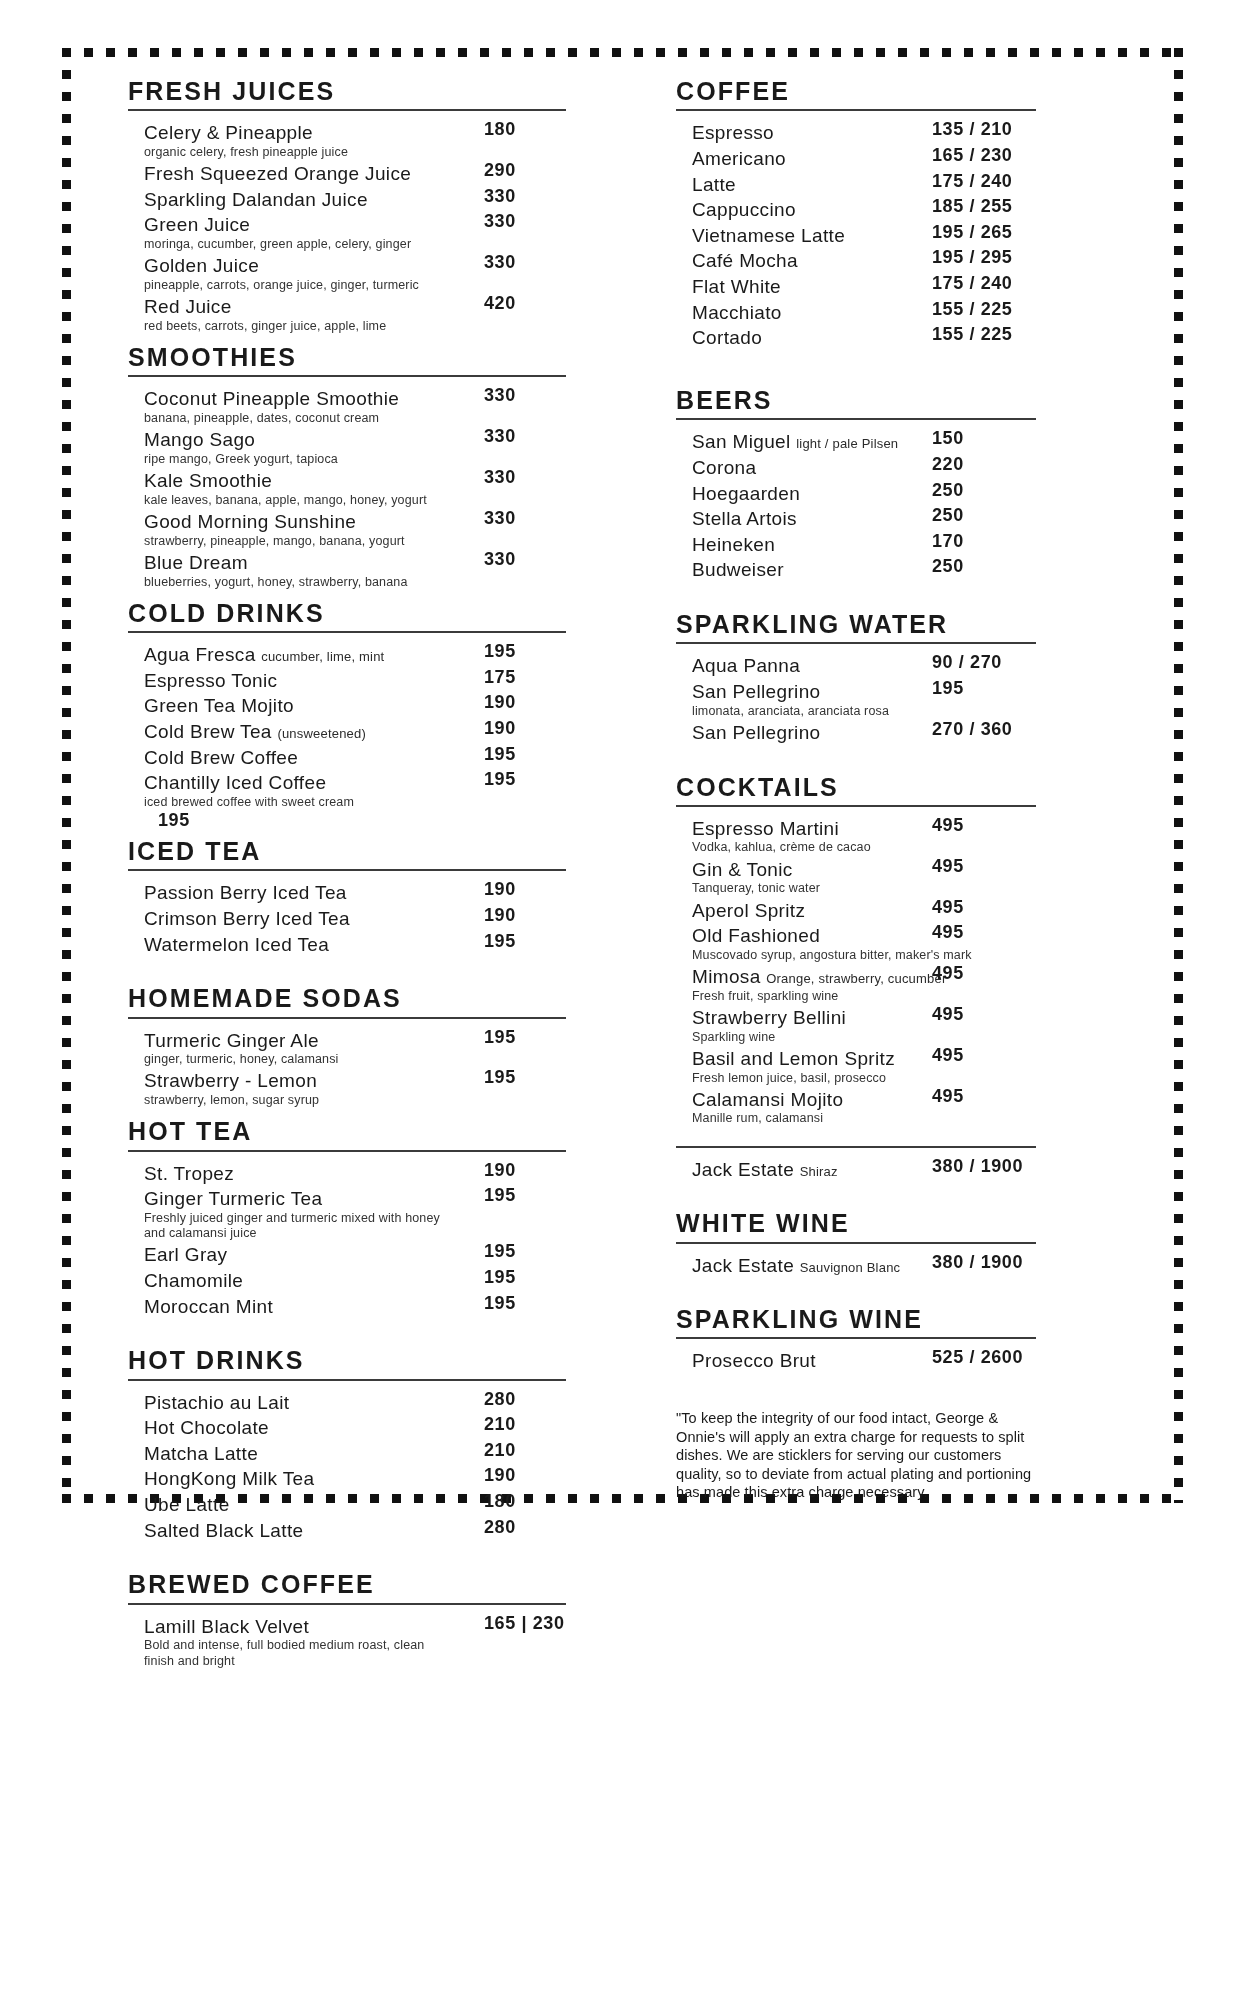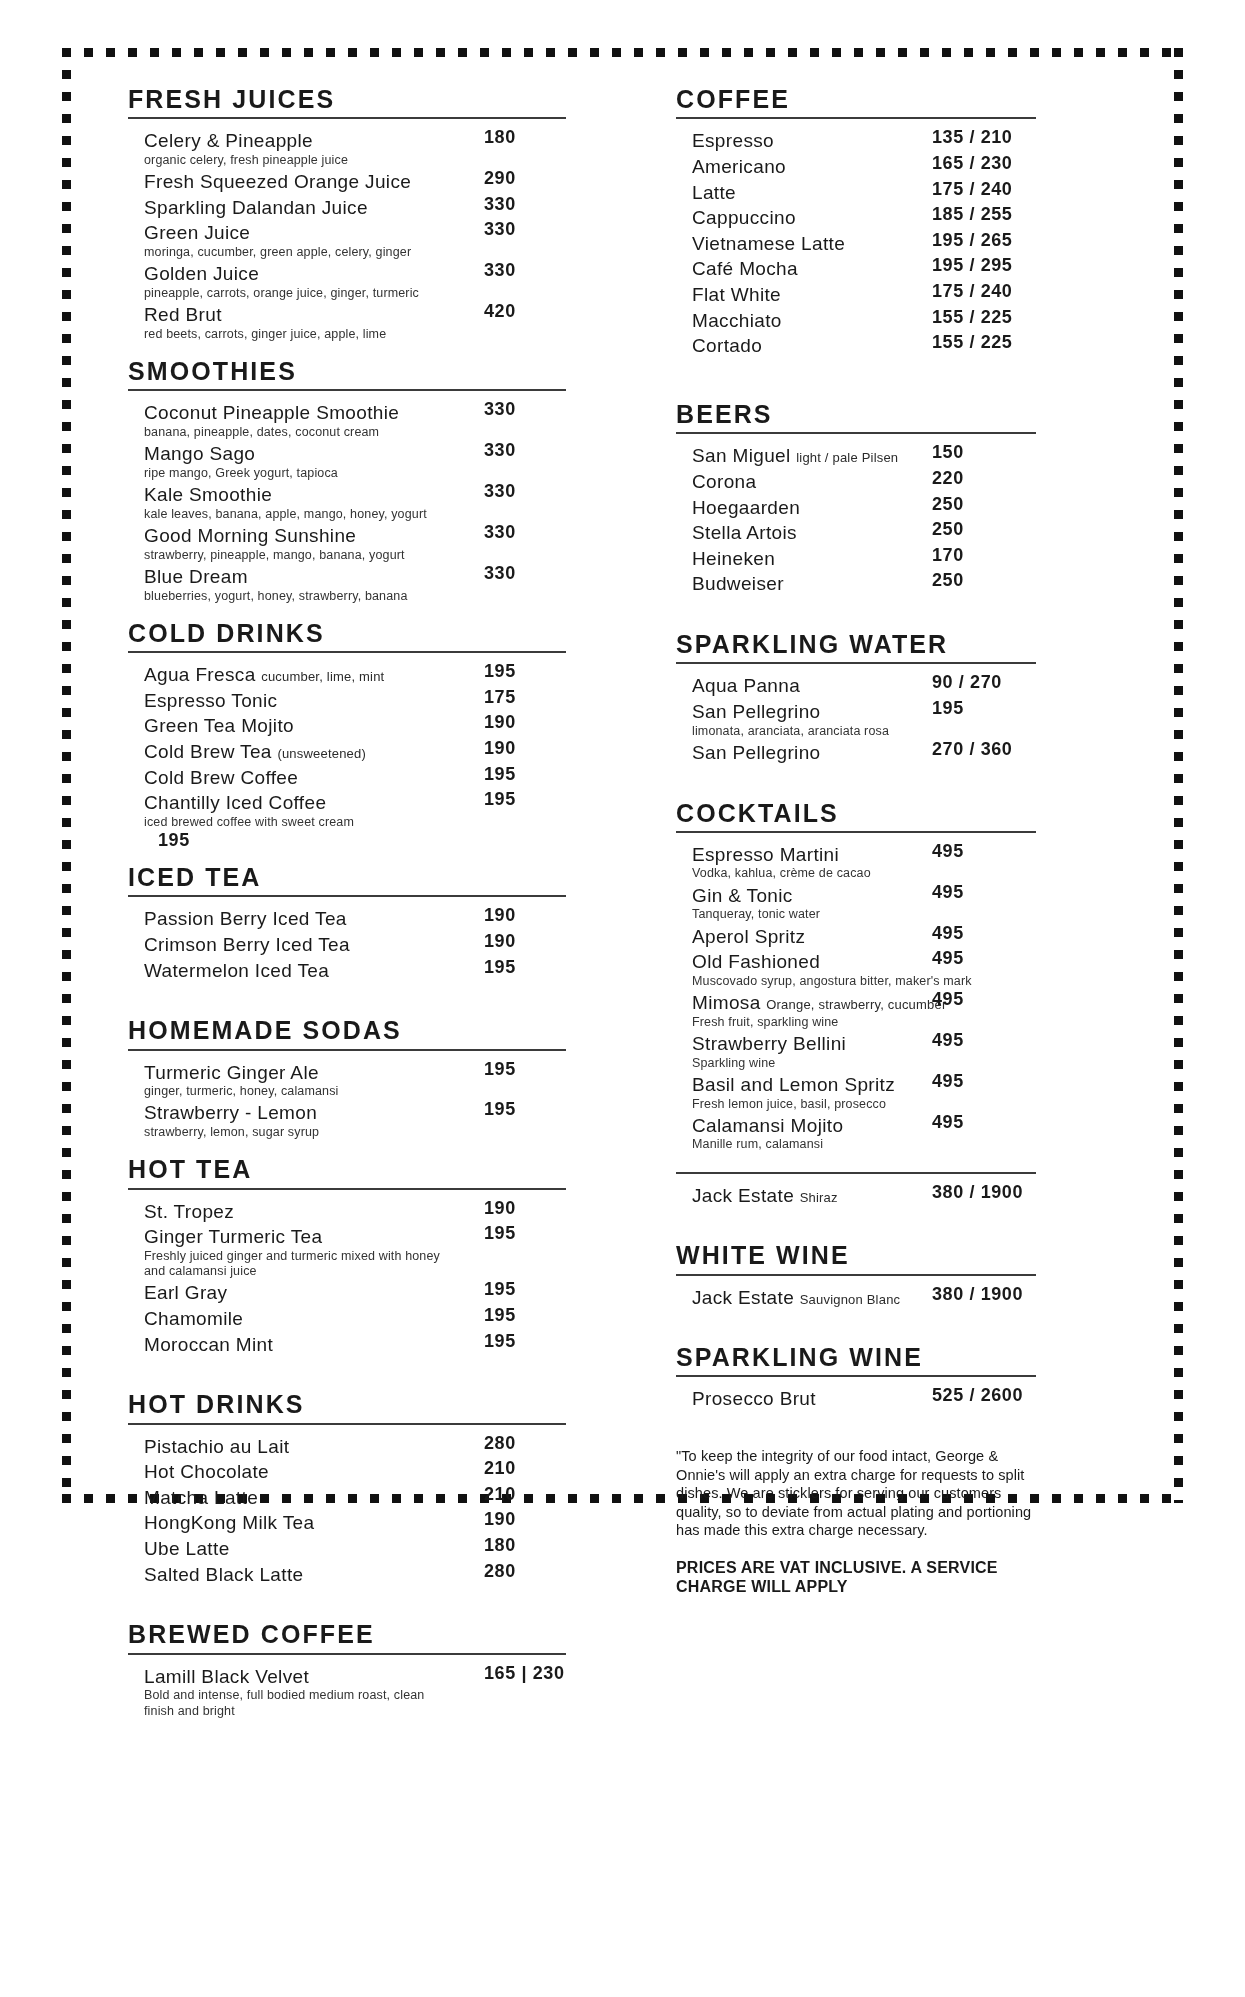--- a/index.html
+++ b/index.html
@@ -71,21 +71,20 @@
   .section { margin-bottom: 2px; }
 
   .section-title {
     font-size: 25px;
     font-weight: 700;
     letter-spacing: 2.1px;
     text-transform: uppercase;
     line-height: 1.05;
     padding: 0 0 5px 0;
     white-space: nowrap;
-    margin-top: 8px;
   }
   .section-rule {
     height: 2px;
     background: #3b3b3b;
     margin-bottom: 9px;
   }
 
   .items { padding-left: 16px; }
 
   
@@ -200,21 +199,21 @@
           </div>
           <div class="item">
             <div class="item-text">
               <div class="item-name"><span>Golden Juice</span></div>
               <div class="item-desc">pineapple, carrots, orange juice, ginger, turmeric</div>
             </div>
             <div class="item-price">330</div>
           </div>
           <div class="item">
             <div class="item-text">
-              <div class="item-name"><span>Red Brut</span></div>
+              <div class="item-name"><span>Red Juice</span></div>
               <div class="item-desc">red beets, carrots, ginger juice, apple, lime</div>
             </div>
             <div class="item-price">420</div>
           </div>
         </div>
         <div class="gap-sm"></div>
       </div>
       <div class="section">
         <div class="section-title">SMOOTHIES</div>
         <div class="section-rule"></div>
@@ -671,15 +670,14 @@
           <div class="item">
             <div class="item-text">
               <div class="item-name"><span>Prosecco Brut</span></div>
             </div>
             <div class="item-price">525 / 2600</div>
           </div>
         </div>
         <div class="gap-sm"></div>
       </div>
       <div class="footnote">"To keep the integrity of our food intact, George &amp; Onnie's will apply an extra charge for requests to split dishes. We are sticklers for serving our customers quality, so to deviate from actual plating and portioning has made this extra charge necessary.</div>
-      <div class="footnote-strong">PRICES ARE VAT INCLUSIVE. A SERVICE CHARGE WILL APPLY</div>
     </div>
 </div>
 
 </body></html>

